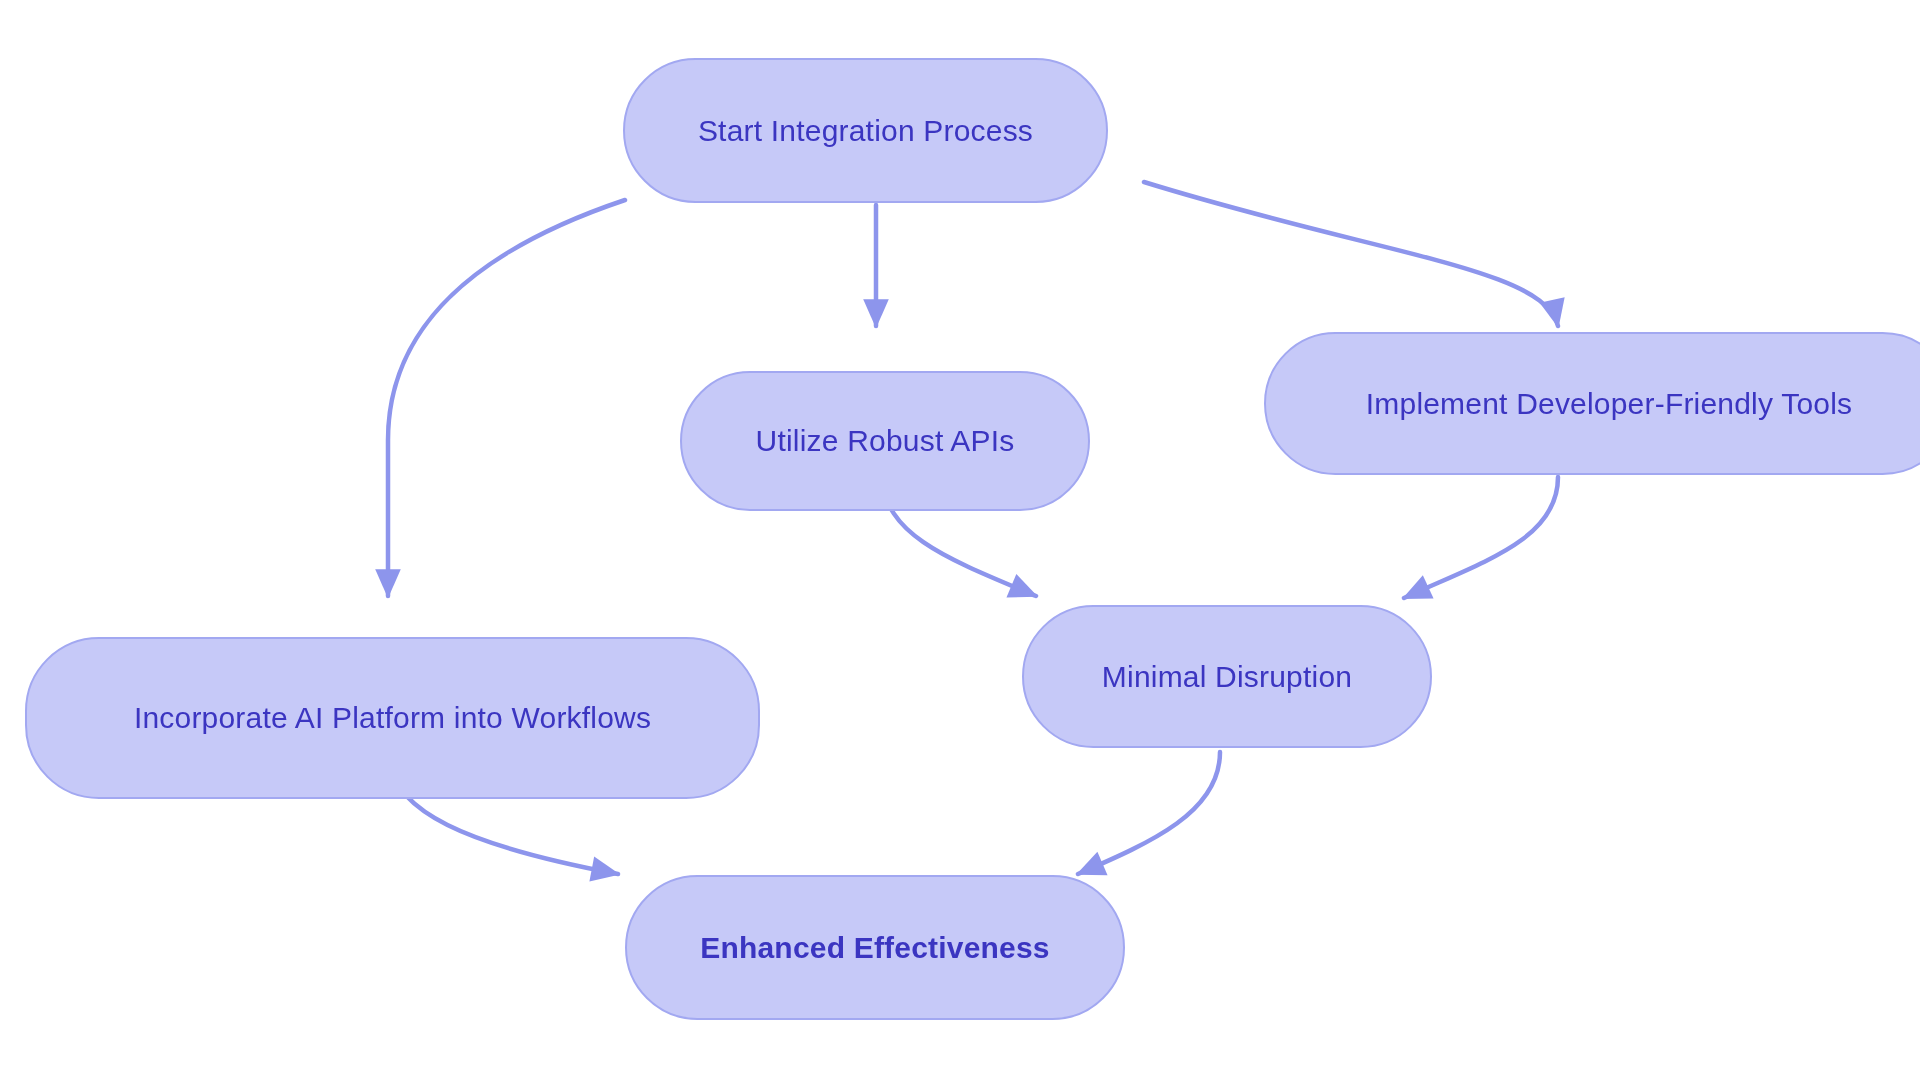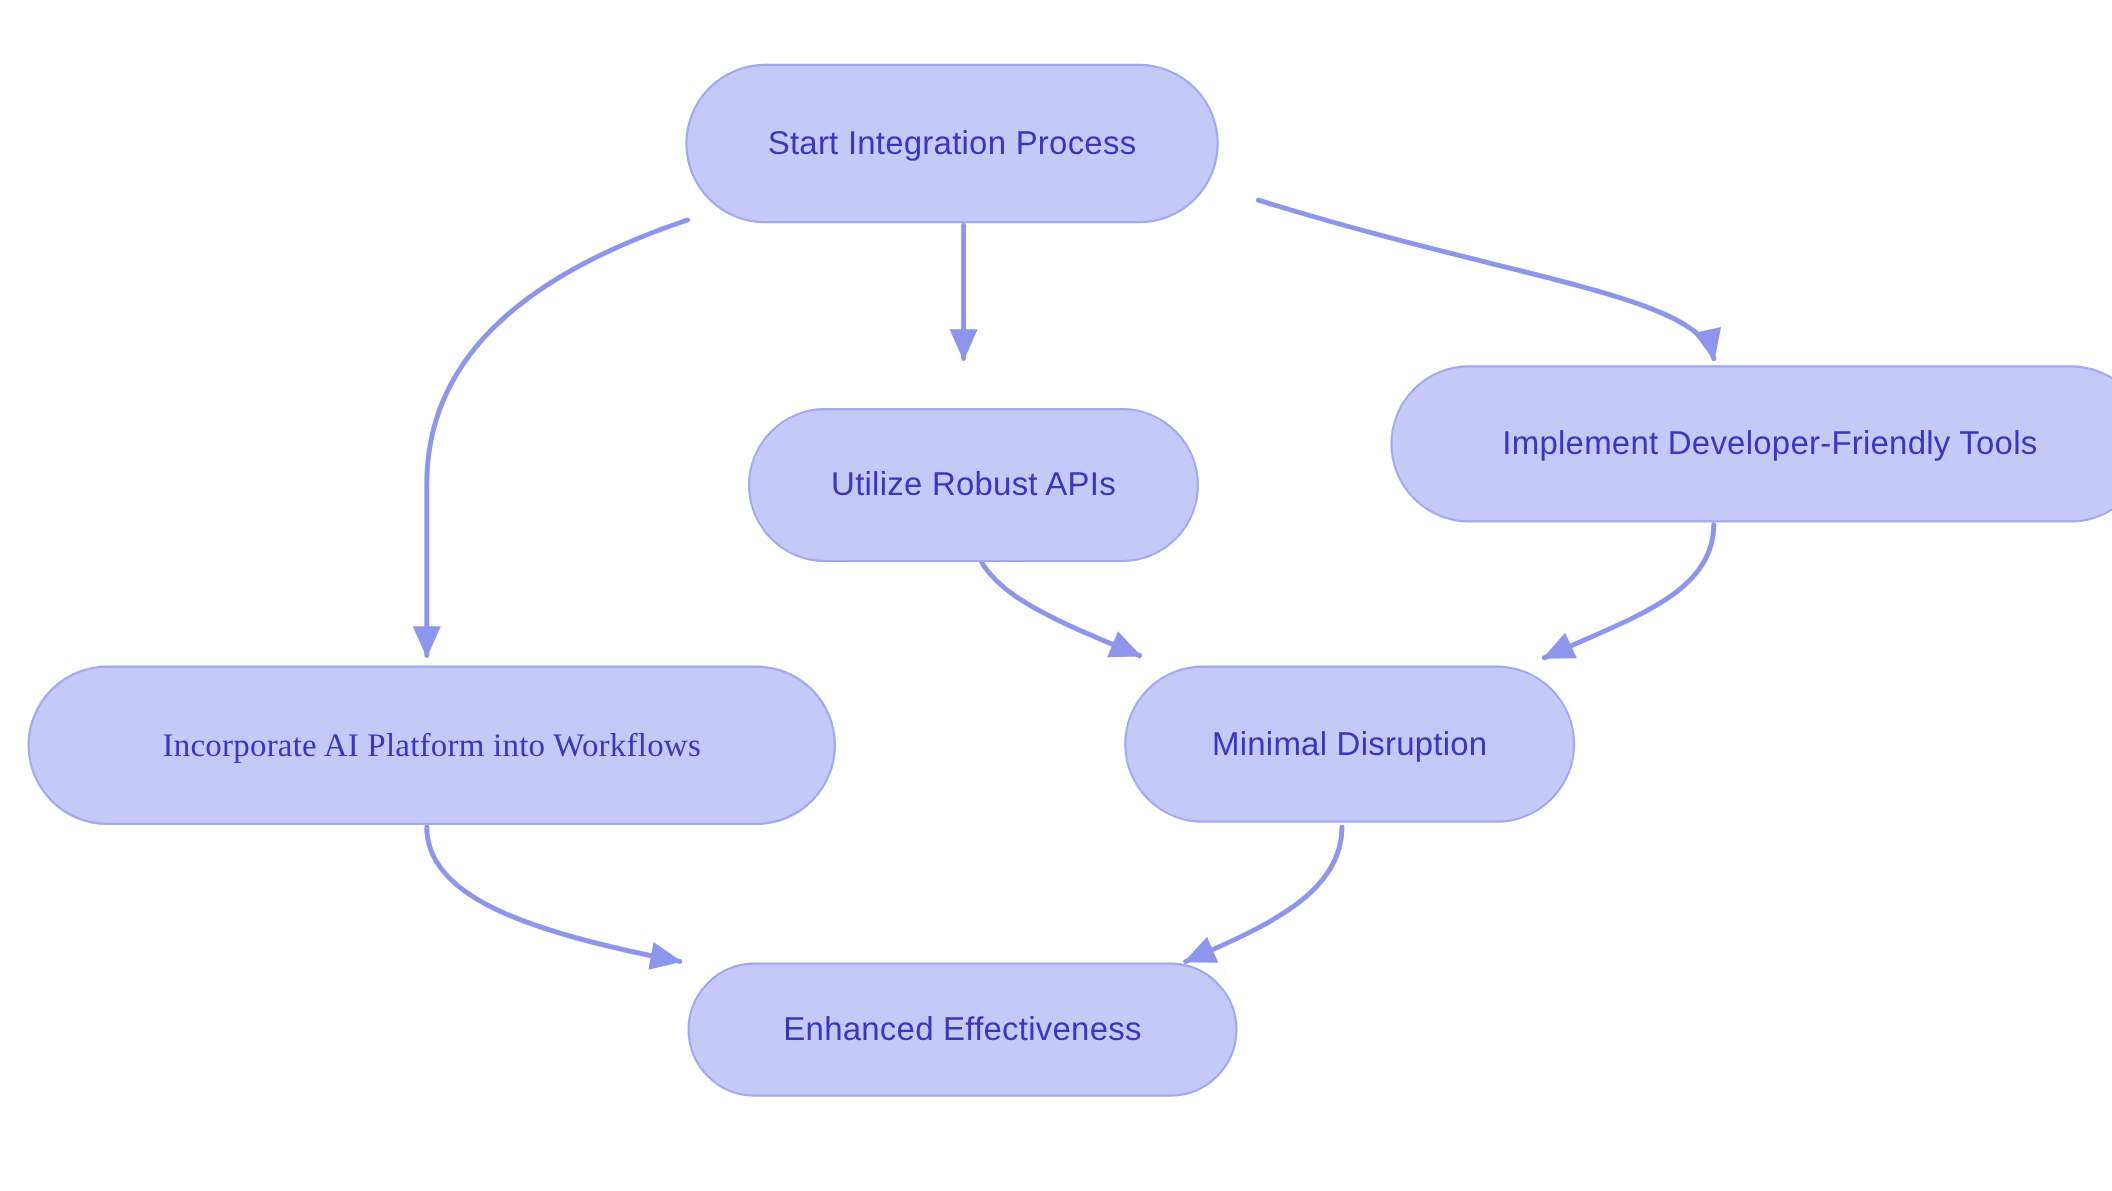--- a/index.html
+++ b/index.html
@@ -34,23 +34,23 @@
     letter-spacing: 0.2px;
     display: flex;
     align-items: center;
     justify-content: center;
     text-align: center;
     white-space: nowrap;
   }
   .node-start        { left: 623px;  top: 58px;  width: 485px; height: 145px; }
   .node-apis         { left: 680px;  top: 335px; width: 410px; height: 140px; margin-top: 36px; }
   .node-tools        { left: 1264px; top: 332px; width: 690px; height: 143px; }
-  .node-incorporate  { left: 25px;   top: 605px; width: 735px; height: 145px; font-family: Liberation Serif, serif; }
+  .node-incorporate  { left: 25px;   top: 637px; width: 735px; height: 162px; }
   .node-minimal      { left: 1022px; top: 605px; width: 410px; height: 143px; }
-  .node-enhanced     { left: 625px;  top: 875px; width: 500px; height: 122px; }
+  .node-enhanced     { left: 625px;  top: 875px; width: 500px; height: 145px; font-weight: bold; }
 </style>
 </head>
 <body>
 
 <div class="canvas">
 
   <svg class="edges-layer" width="1920" height="1083" viewBox="0 0 1920 1083" xmlns="http://www.w3.org/2000/svg">
     <defs>
       <marker id="arrowhead" viewBox="0 0 30 30" refX="26" refY="15" markerUnits="userSpaceOnUse" markerWidth="32" markerHeight="32" orient="auto">
         <path d="M1,3 L28,15 L1,27 Z" fill="#8d95ec"></path>

